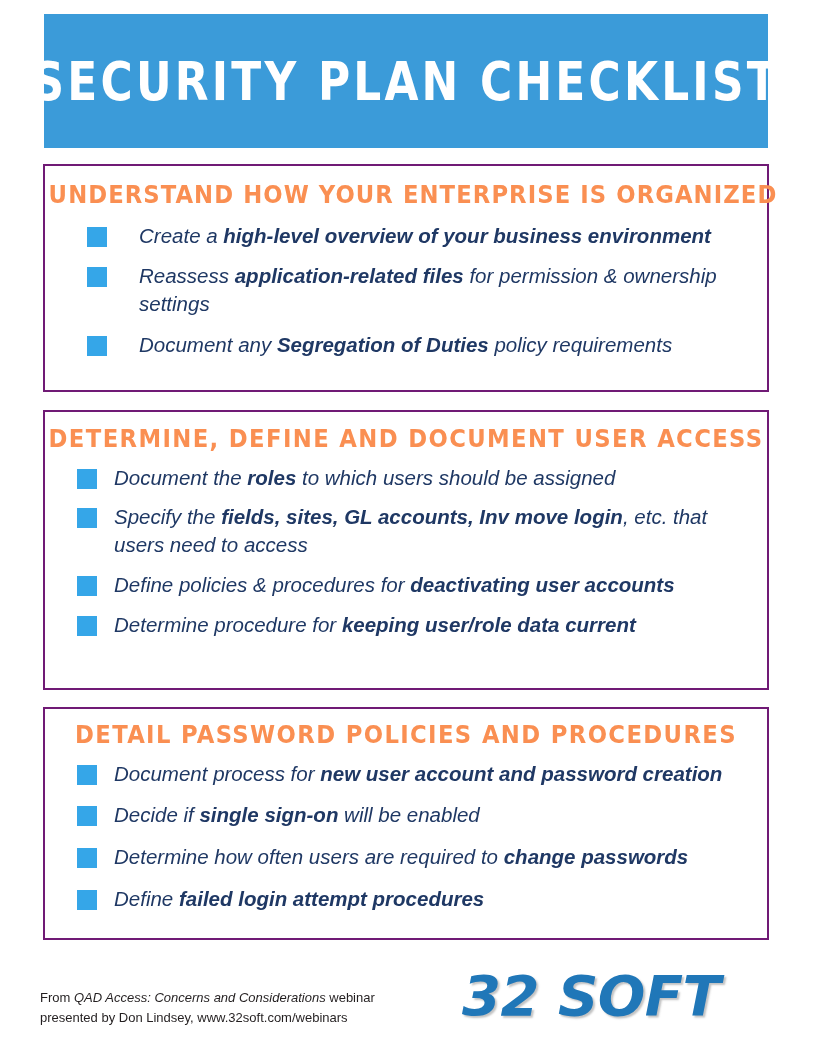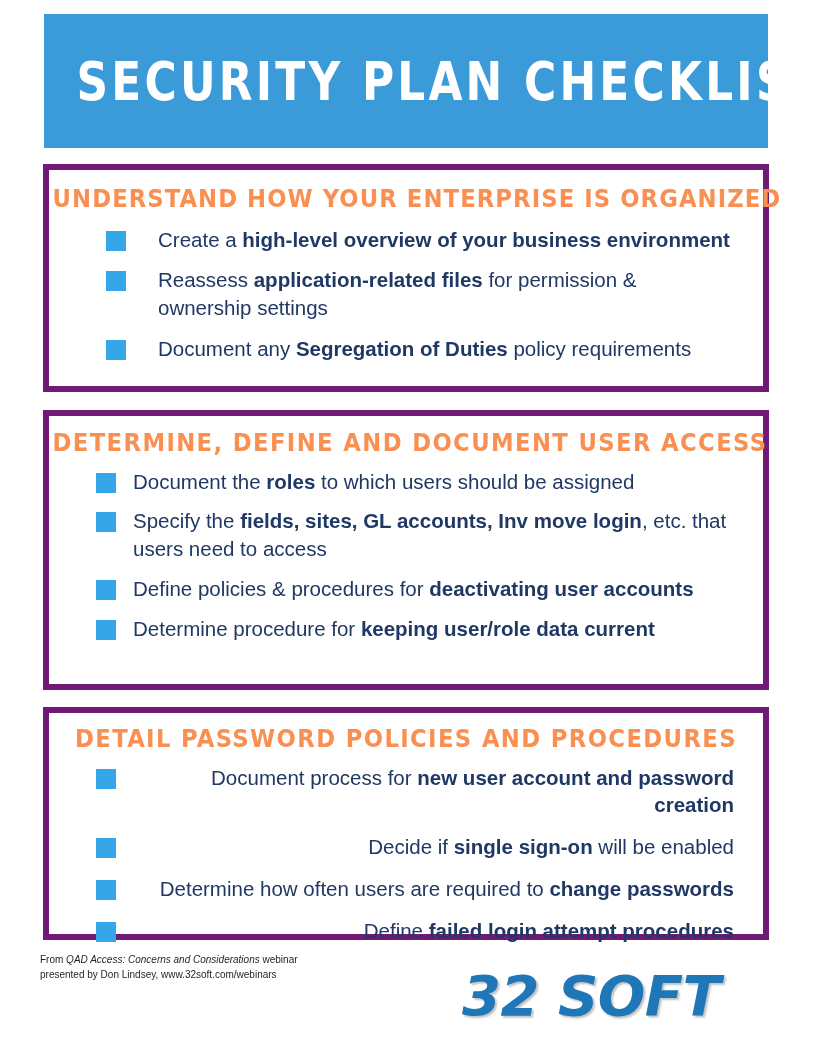--- a/index.html
+++ b/index.html
@@ -27,42 +27,42 @@
   
   .title-banner {
     position: absolute;
     left: 44px;
     top: 14px;
     width: 724px;
     height: 134px;
     background: #3b9bd9;
     display: flex;
     align-items: center;
-    justify-content: flex-start;
+    justify-content: center;
   }
   .title-text {
     font-family: "DejaVu Sans Condensed", "Liberation Sans Narrow", "Liberation Sans", sans-serif;
     color: #ffffff;
     font-size: 53px;
     font-weight: 700;
     letter-spacing: 3.5px;
     text-transform: uppercase;
     transform: scaleX(0.92);
     transform-origin: center center;
     white-space: nowrap;
     line-height: 1;
   }
 
   
   .card {
     position: absolute;
     left: 43px;
     width: 726px;
     box-sizing: border-box;
-    border: 6px solid #701a75;
+    border: 2px solid #701a75;
     background: #ffffff;
   }
   #card-1 { top: 164px;  height: 228px; }
   #card-2 { top: 410px;  height: 280px; }
   #card-3 { top: 707px;  height: 233px; }
 
   .section-header {
     font-family: "DejaVu Sans Condensed", "Liberation Sans Narrow", "Liberation Sans", sans-serif;
     color: #fa8f52;
     font-weight: 700;
@@ -84,38 +84,39 @@
     transform: scaleX(0.99);
   }
   #card-3 .section-header {
     font-size: 25.5px;
     letter-spacing: 1.4px;
     margin-top: 13px;
     transform: scaleX(0.99);
   }
 
   .items {
-    margin: 15px;
+    margin: 0;
     padding: 0;
     list-style: none;
+    font-style: italic;
   }
   #card-1 .items { margin-top: 14px; padding-left: 42px; padding-right: 18px; }
   #card-2 .items { margin-top: 12px; padding-left: 32px; padding-right: 14px; }
   #card-3 .items { margin-top: 12px; padding-left: 32px; padding-right: 14px; }
 
   .item {
     display: flex;
     align-items: flex-start;
     color: #1f3864;
     font-size: 20.5px;
     line-height: 1.36;
   }
   #card-1 .item { margin-bottom: 13px; }
   #card-2 .item { margin-bottom: 12px; }
-  #card-3 .item { margin-bottom: 14px; text-align: right; }
+  #card-3 .item { margin-bottom: 14px; }
   .item:last-child { margin-bottom: 0; }
 
   .bullet {
     flex: 0 0 auto;
     width: 20px;
     height: 20px;
     background: #35a6e8;
     margin-top: 5px;
     margin-right: 0;
   }
@@ -127,23 +128,23 @@
     flex: 1 1 auto;
     color: #1f3864;
     font-weight: 400;
   }
   .item-text b { font-weight: 700; }
 
   
   .footer {
     position: absolute;
     left: 40px;
-    top: 952px;
+    top: 988px;
     width: 400px;
-    font-size: 10px;
+    font-size: 13px;
     line-height: 1.5;
     color: #231f20;
   }
   .footer i { font-style: italic; }
 
   .logo {
     position: absolute;
     left: 462px;
     top: 968px;
     width: 310px;

